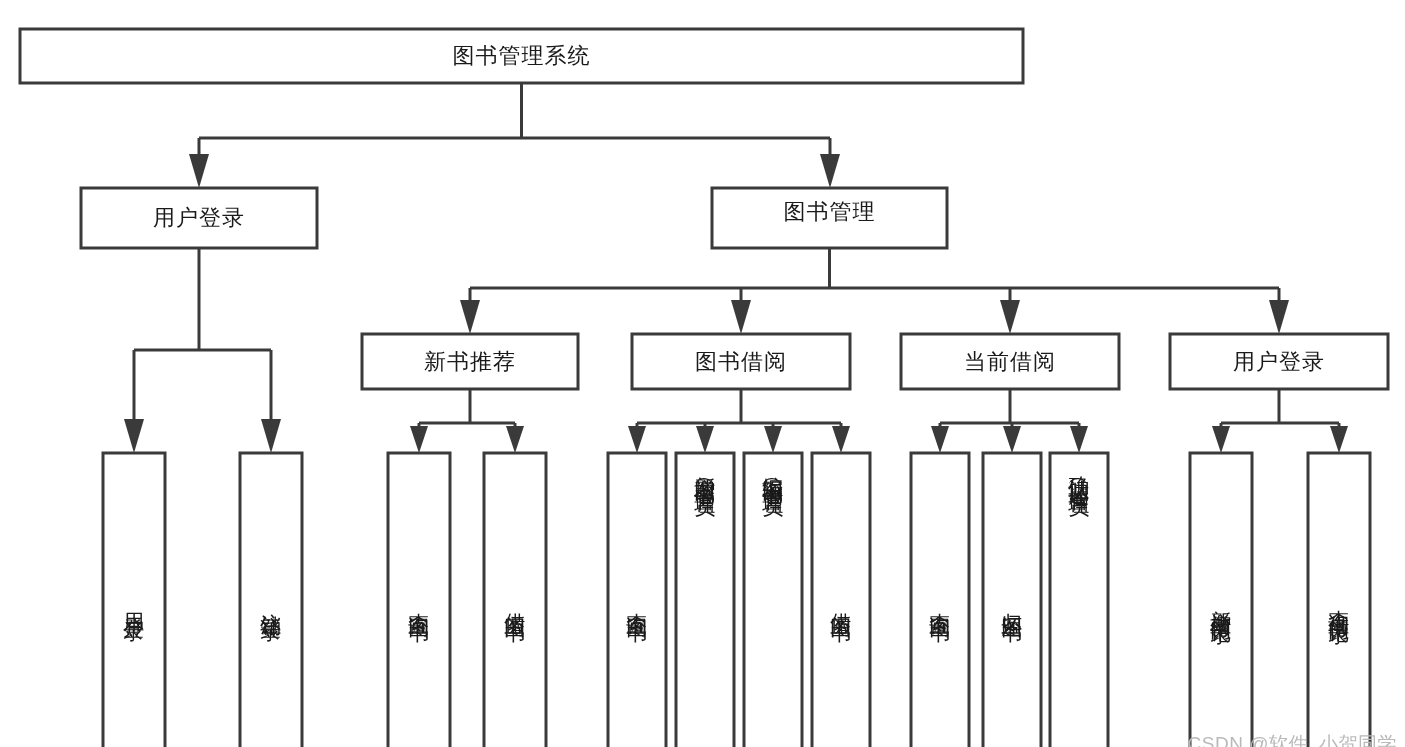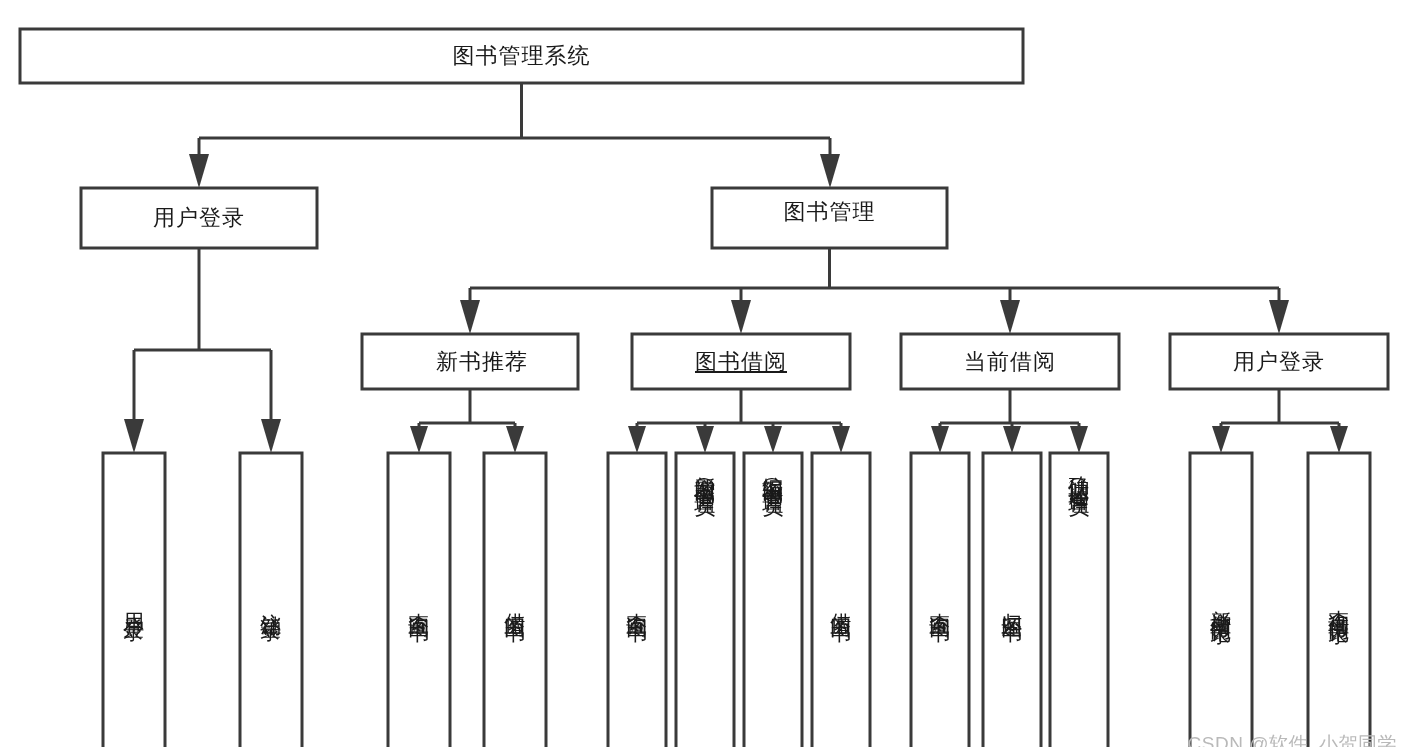--- a/index.html
+++ b/index.html
@@ -189,22 +189,22 @@
       <polygon class="arrow-head" points="1339,437 1330,410 1348,410"></polygon>
     </g>
 
   </svg>
 
   <div class="htext-wrap" style="left:20px; top:13px; width:1003px; height:54px;">图书管理系统</div>
 
   <div class="htext-wrap" style="left:81px; top:172px; width:236px; height:60px;">用户登录</div>
   <div class="htext-wrap" style="left:712px; top:172px; width:235px; height:48px;">图书管理</div>
 
-  <div class="htext-wrap" style="left:374px; top:318px; width:216px; height:55px;">新书推荐</div>
-  <div class="htext-wrap" style="left:632px; top:318px; width:218px; height:55px;text-decoration:underline;">图书借阅</div>
+  <div class="htext-wrap" style="left:362px; top:318px; width:216px; height:55px;">新书推荐</div>
+  <div class="htext-wrap" style="left:632px; top:318px; width:218px; height:55px;">图书借阅</div>
   <div class="htext-wrap" style="left:901px; top:318px; width:218px; height:55px;">当前借阅</div>
   <div class="htext-wrap" style="left:1170px; top:318px; width:218px; height:55px;">用户登录</div>
 
   <div class="vtext-wrap" style="left:103px; top:437px; width:62px; height:298px;">
     <span class="vtext">用户登录</span>
   </div>
   <div class="vtext-wrap" style="left:240px; top:437px; width:62px; height:298px;">
     <span class="vtext">注销登录</span>
   </div>
 

